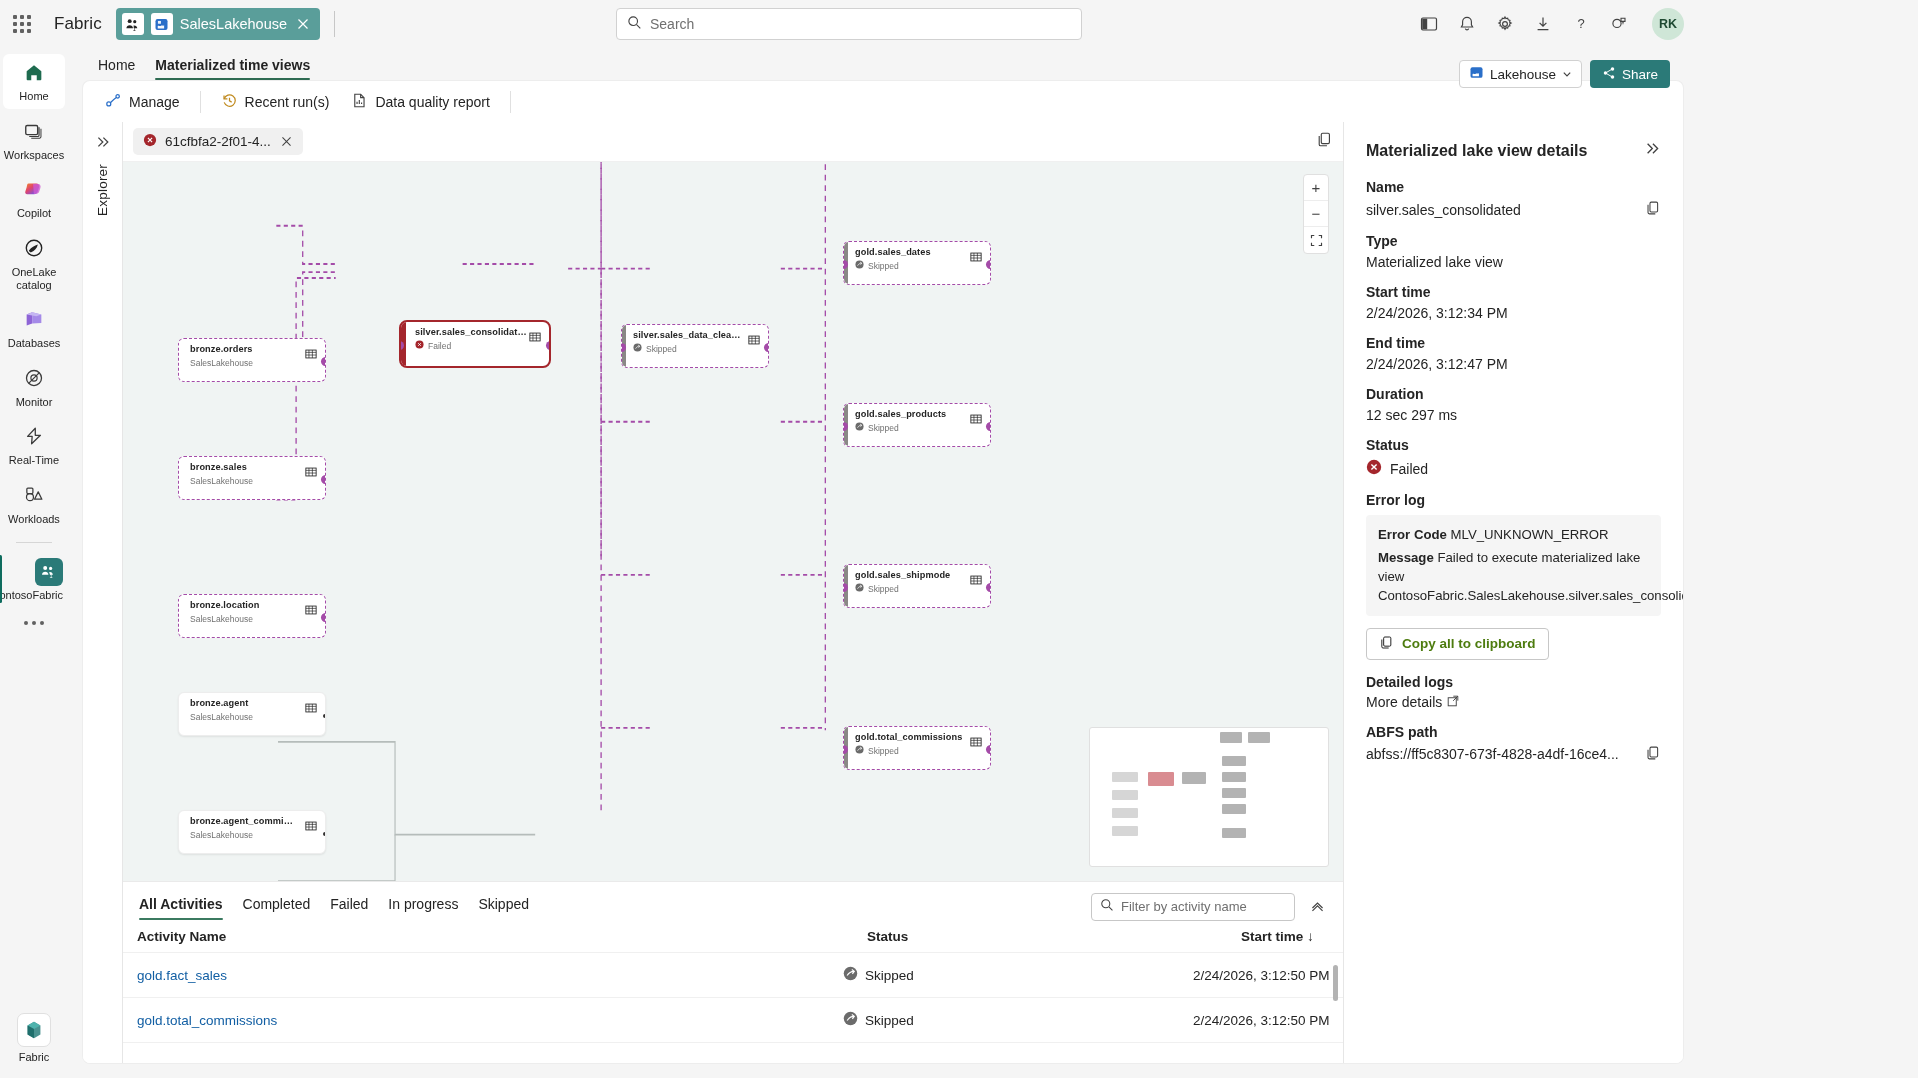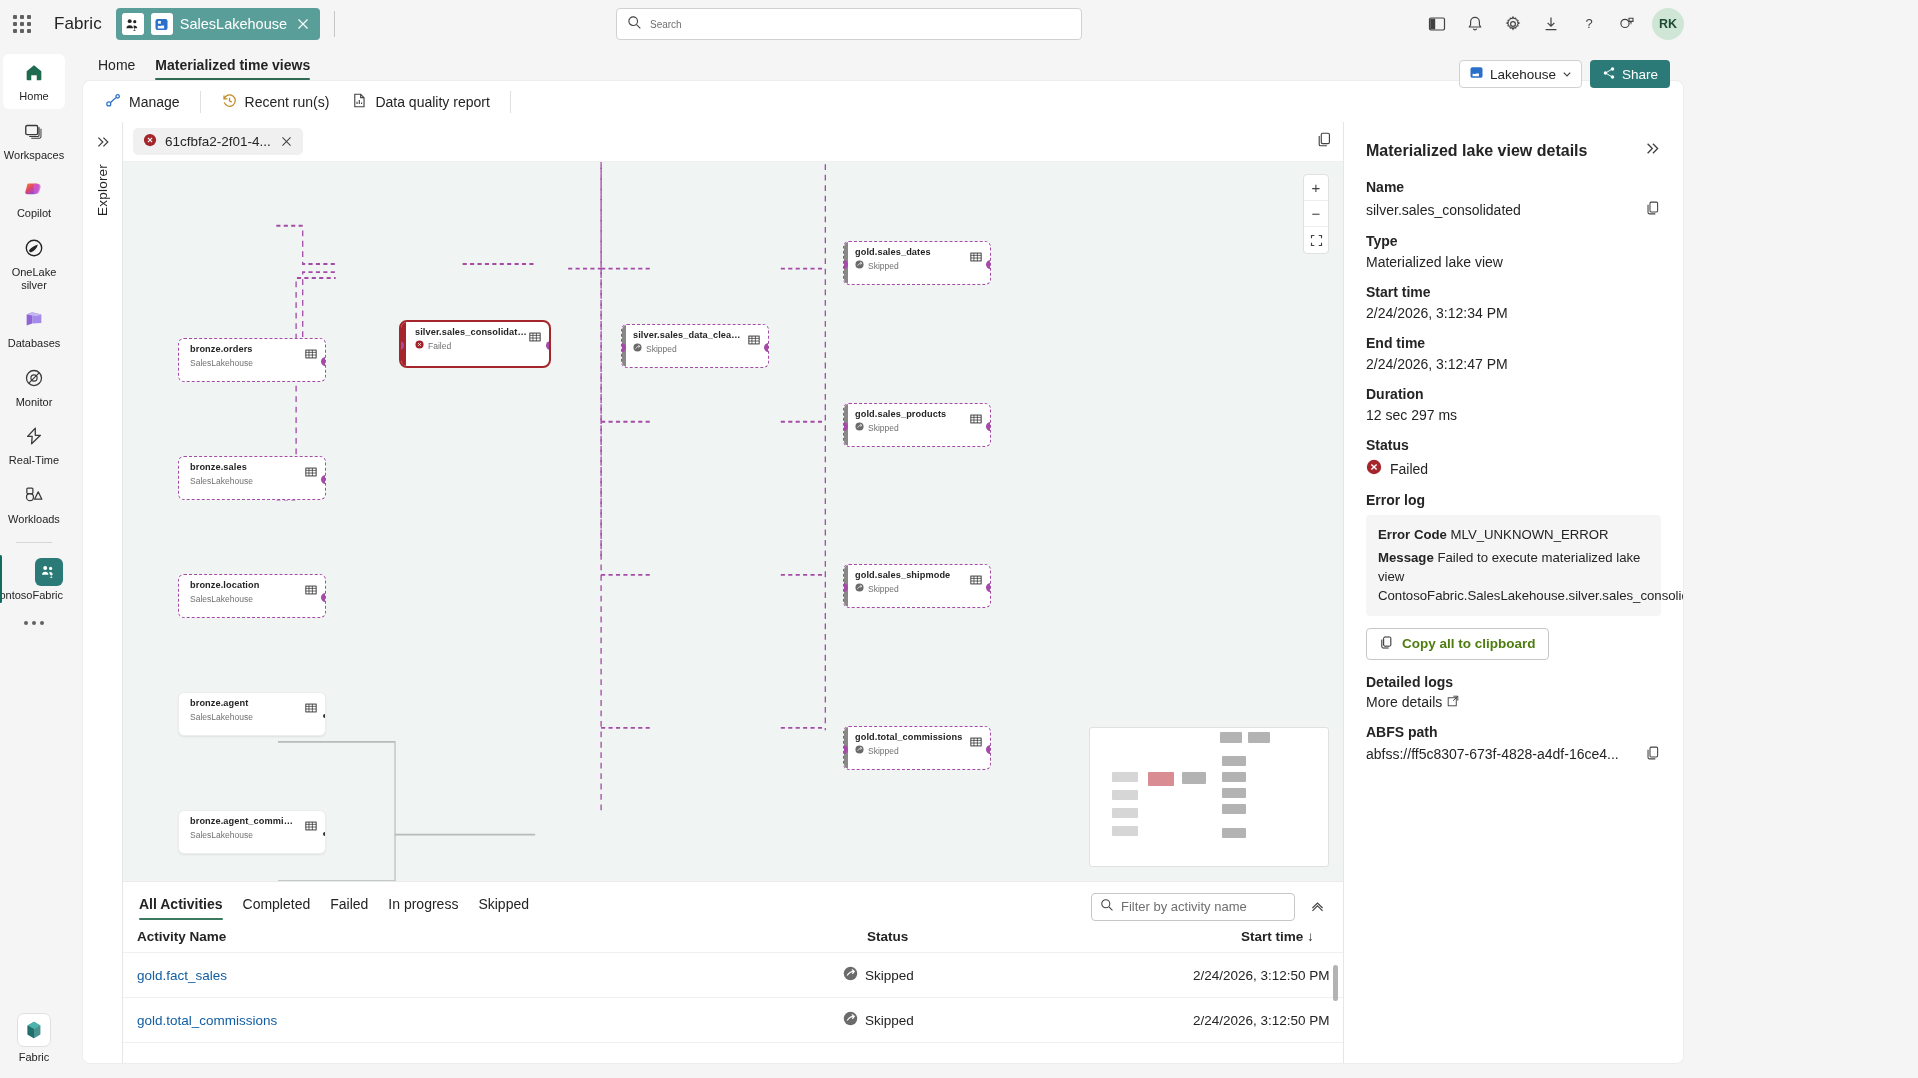--- a/index.html
+++ b/index.html
@@ -31,29 +31,29 @@
   .ws-pill .ico-badge.blue { background: #fff; }
   .ws-pill .wname { font-size: 14.5px; color: #fff; white-space: nowrap; }
   .ws-pill .xclose { width: 18px; height: 18px; display: flex; align-items: center; justify-content: center; cursor: pointer; }
   .pill-divider { width: 1px; height: 26px; background: #c7c7c7; margin-left: 14px; }
   .searchwrap { position: absolute; left: 50%; transform: translateX(-50%); }
   .searchbox {
     width: 466px; height: 32px; background: #fff; border: 1px solid #d1d1d1; border-radius: 4px;
     display: flex; align-items: center; gap: 8px; padding: 0 10px;
   }
   .searchbox input {
-    border: 0; outline: 0; font-size: 10px; font-family: inherit; color: #0f766e; width: 100%; background: transparent;
+    border: 0; outline: 0; font-size: 14px; font-family: inherit; color: #0f766e; width: 100%; background: transparent;
   }
   .searchbox input::placeholder { color: #707070; }
   .top-actions { margin-left: auto; display: flex; align-items: center; gap: 4px; padding-right: 14px; }
   .tbtn { width: 34px; height: 34px; display: flex; align-items: center; justify-content: center; border-radius: 4px; cursor: pointer; }
   .avatar {
     width: 32px; height: 32px; border-radius: 50%; background: #cfe6d7; color: #1f4a33;
     display: flex; align-items: center; justify-content: center; font-size: 12.5px; font-weight: bold;
-    margin-left: 4px; cursor: pointer;
+    margin-left: 12px; cursor: pointer;
   }
 
   
   .body { flex: 1; display: flex; min-height: 0; }
 
   
   .rail {
     width: 68px; flex: 0 0 68px; background: #f5f5f5; display: flex;
     flex-direction: column; align-items: center; padding-top: 6px; position: relative;
   }
@@ -370,21 +370,21 @@
         </span>
         <span class="rail-label">Copilot</span>
       </div>
       <div class="rail-item">
         <span>
           <svg width="22" height="22" viewBox="0 0 24 24">
               <circle cx="12" cy="12" r="8.4" stroke="#242424" stroke-width="1.5" fill="none"></circle>
               <path d="M6.4 14.6c3-3.4 6-5.2 9.8-6.4-1 4.2-3.6 7-7.2 8.4-1.2.4-2.1-.8-2.6-2z" fill="#242424"></path>
             </svg>
         </span>
-        <span class="rail-label">OneLake silver</span>
+        <span class="rail-label">OneLake catalog</span>
       </div>
       <div class="rail-item">
         <span>
           <svg width="22" height="22" viewBox="0 0 24 24">
               <path d="M4 7l6-2.4V17L4 19z" fill="#8e64d6"></path>
               <path d="M10 4.6L20 7v9.4L10 17z" fill="#a58ae8"></path>
               <path d="M10 4.6L20 7l-5.5 2L4 7z" fill="#c5b6f2"></path>
             </svg>
         </span>
         <span class="rail-label">Databases</span>
@@ -625,21 +625,21 @@
                 <div class="nsub">SalesLakehouse</div>
                 <span class="nicon">
                   <svg width="12" height="12" viewBox="0 0 14 14">
                       <rect x="1" y="2.4" width="12" height="9.2" stroke="#242424" stroke-width="1" fill="none"></rect>
                       <path d="M1 5.1h12M1 8.2h12M4.6 2.4v9.2M8.6 2.4v9.2" stroke="#242424" stroke-width=".8"></path>
                     </svg>
                 </span>
                 <span class="dot" style="right:-5px; top:18px;"></span>
               </div>
 
-              <div class="node dashed bronze" style="left:55px; top:412px;">
+              <div class="node dashed bronze" style="left:55px; top:432px;">
                 <div class="ntitle">bronze.location</div>
                 <div class="nsub">SalesLakehouse</div>
                 <span class="nicon">
                   <svg width="12" height="12" viewBox="0 0 14 14">
                       <rect x="1" y="2.4" width="12" height="9.2" stroke="#242424" stroke-width="1" fill="none"></rect>
                       <path d="M1 5.1h12M1 8.2h12M4.6 2.4v9.2M8.6 2.4v9.2" stroke="#242424" stroke-width=".8"></path>
                     </svg>
                 </span>
                 <span class="dot" style="right:-5px; top:18px;"></span>
               </div>

